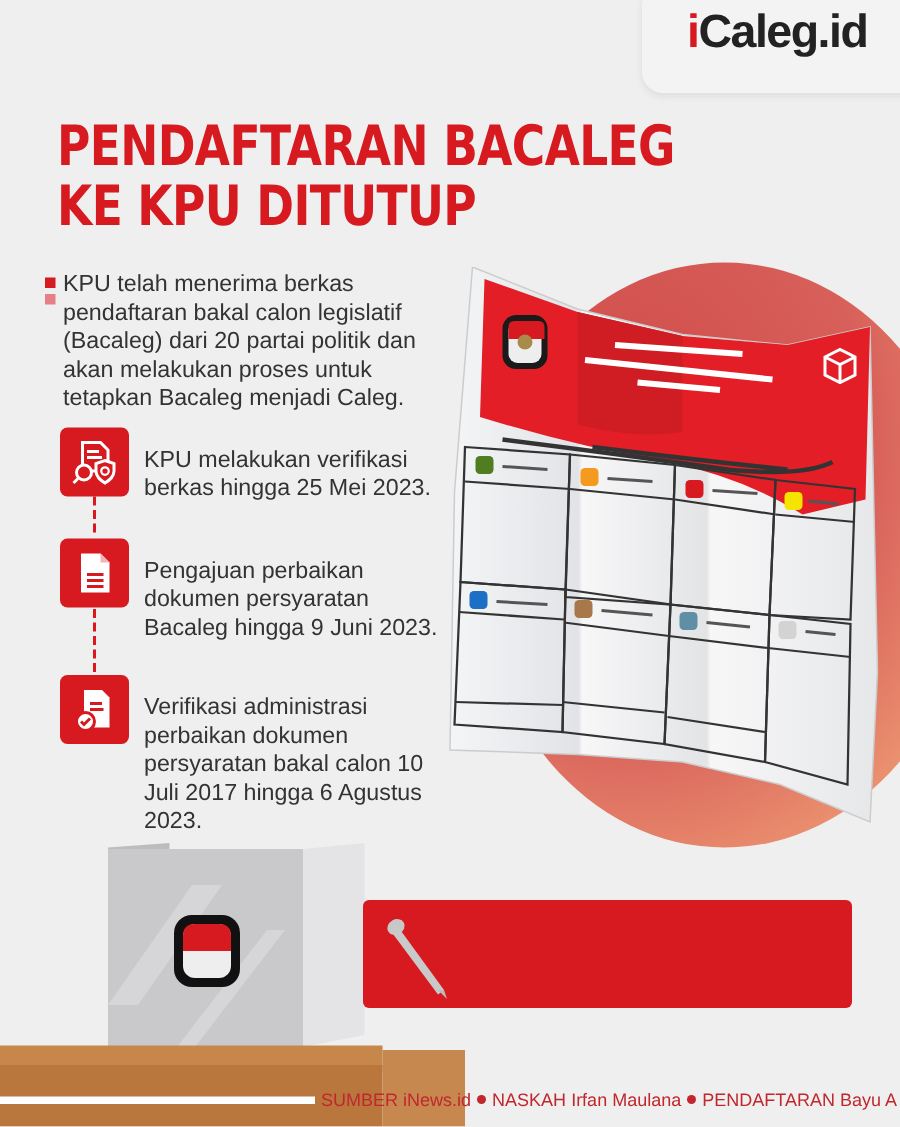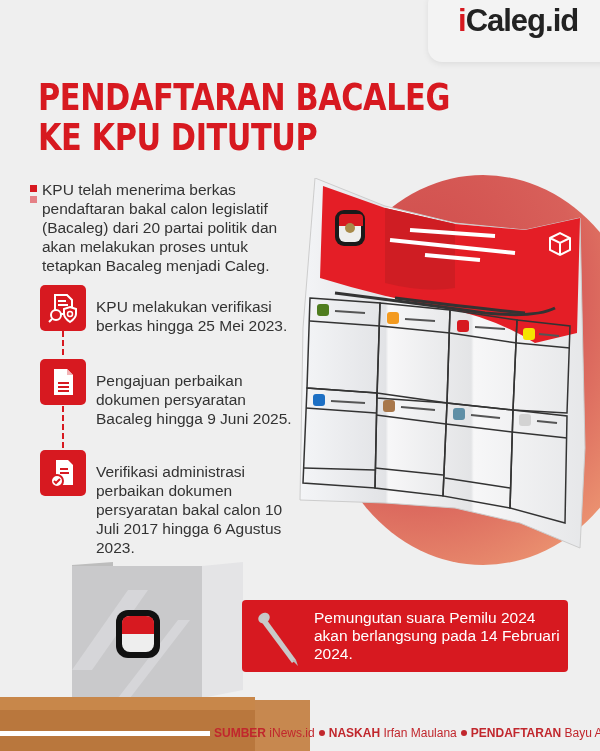--- a/index.html
+++ b/index.html
@@ -68,21 +68,21 @@
   }
 
   .table-top { position: absolute; left: 0; top: 697px; width: 255px; height: 18px; background: #c8874a; }
   .table-front { position: absolute; left: 0; top: 710px; width: 255px; height: 41px; background: #b9773d; }
   .table-side { position: absolute; left: 255px; top: 700px; width: 55px; height: 51px; background: #c7884f; }
   .table-stripe { position: absolute; left: 0; top: 731px; width: 210px; height: 5px; background: #fff; }
 
   .footer {
     position: absolute; left: 214px; top: 726px; font-size: 12px; color: #c1272d; white-space: nowrap;
   }
-  .footer b { font-weight: 700; }
+  .footer b { font-weight: 400; }
   .footer .dot { display: inline-block; width: 6px; height: 6px; border-radius: 50%; background: #c1272d; margin: 0 4px 1px 4px; }
 </style>
 </head>
 <body>
 
 <div class="logo-card"></div>
 <div class="logo">
   <div class="logo-main"><span class="i">i</span><span>Caleg.id</span></div>
 </div>
 
@@ -116,21 +116,21 @@
 <div class="step" style="top:359px;">
   <div class="step-icon">
     <svg width="30" height="32" viewBox="0 0 30 32">
       <path d="M6 3 h13 l6 6 v20 h-19z" fill="#fff"></path>
       <path d="M19 3 v6 h6" fill="#f2b4b6"></path>
       <line x1="10" y1="17" x2="21" y2="17" stroke="#d71920" stroke-width="2"></line>
       <line x1="10" y1="21" x2="21" y2="21" stroke="#d71920" stroke-width="2"></line>
       <line x1="10" y1="25" x2="21" y2="25" stroke="#d71920" stroke-width="2"></line>
     </svg>
   </div>
-  <div class="step-text">Pengajuan perbaikan dokumen persyaratan Bacaleg hingga 9 Juni 2025.</div>
+  <div class="step-text">Pengajuan perbaikan dokumen persyaratan Bacaleg hingga 9 Juni 2023.</div>
 </div>
 
 <div class="step" style="top:450px;">
   <div class="step-icon">
     <svg width="30" height="32" viewBox="0 0 30 32">
       <path d="M8 3 h12 l5 5 v20 h-17z" fill="#fff"></path>
       <line x1="12" y1="12" x2="20" y2="12" stroke="#d71920" stroke-width="2"></line>
       <line x1="12" y1="16" x2="21" y2="16" stroke="#d71920" stroke-width="2"></line>
       <circle cx="9" cy="24" r="6" fill="#fff" stroke="#d71920" stroke-width="2"></circle>
       <path d="M6 24 l2 2 l4 -4" fill="none" stroke="#d71920" stroke-width="2"></path>
@@ -222,21 +222,20 @@
 <div class="table-front"></div>
 <div class="table-side"></div>
 <div class="table-stripe"></div>
 
 <div class="nail-box">
   <svg style="position:absolute;left:14px;top:10px;" width="44" height="56" viewBox="0 0 44 56">
     <ellipse cx="8" cy="8" rx="6" ry="5" fill="#c7c7c7" transform="rotate(-30 8 8)"></ellipse>
     <path d="M8 6 L40 50 L36 53 L4 10Z" fill="#c9c9c9"></path>
     <path d="M36 50 L42 56 L40 50Z" fill="#bbb"></path>
   </svg>
-  <div class="nail-text">Pemungutan suara Pemilu 2024 akan berlangsung pada 14 Februari 2024.</div>
 </div>
 
 <div class="footer">
   <b>SUMBER</b>
   <span>iNews.id</span><span class="dot"></span><b>NASKAH</b>
   <span>Irfan Maulana</span><span class="dot"></span><b>PENDAFTARAN</b>
   <span>Bayu A</span>
 </div>
 
 </body></html>

